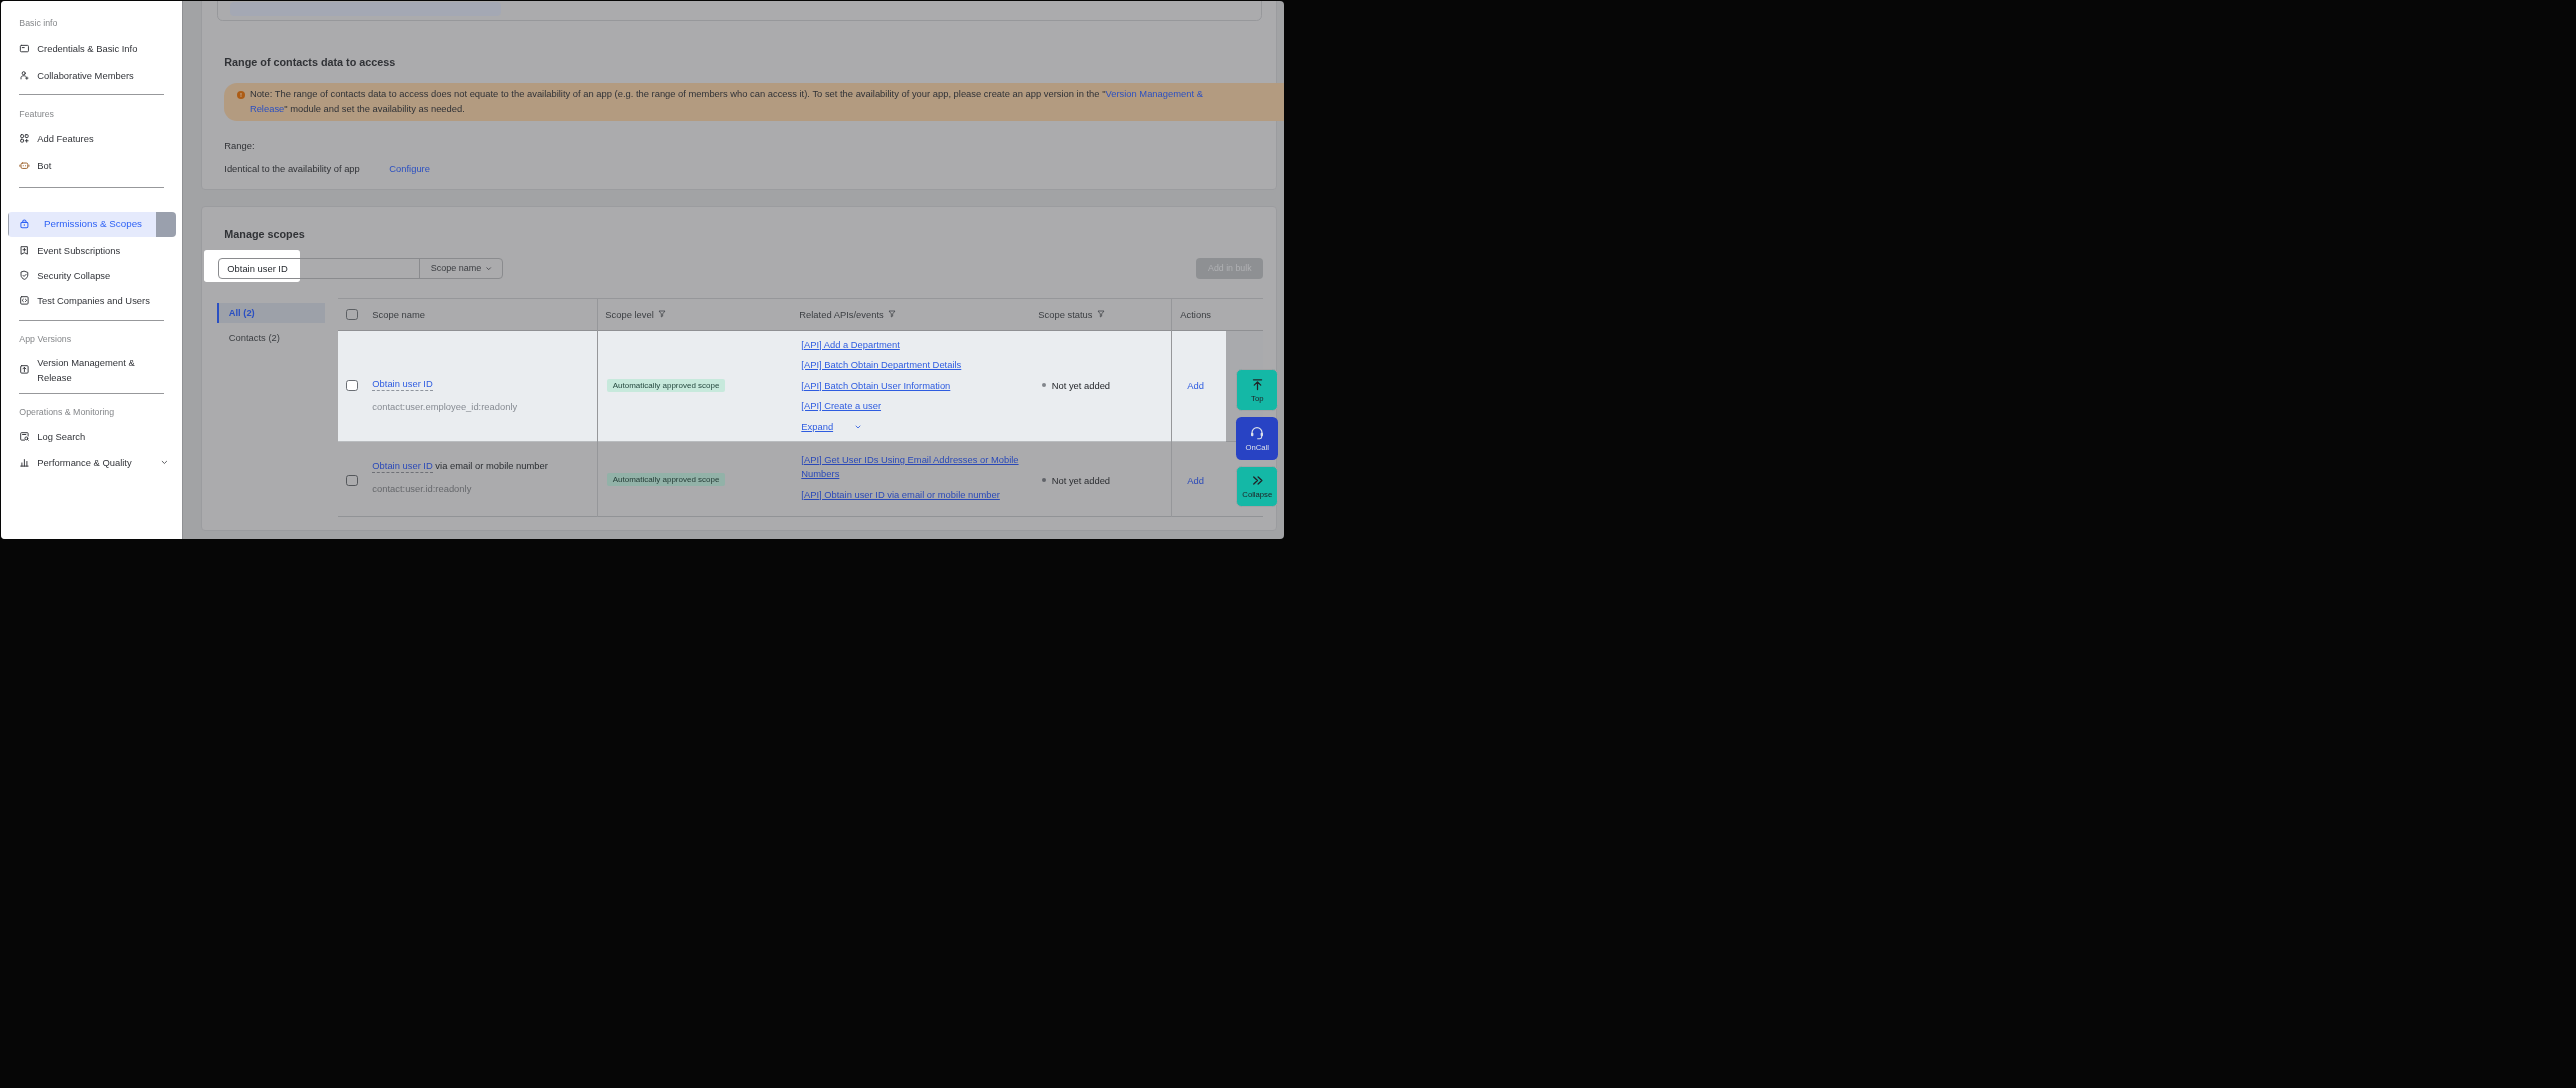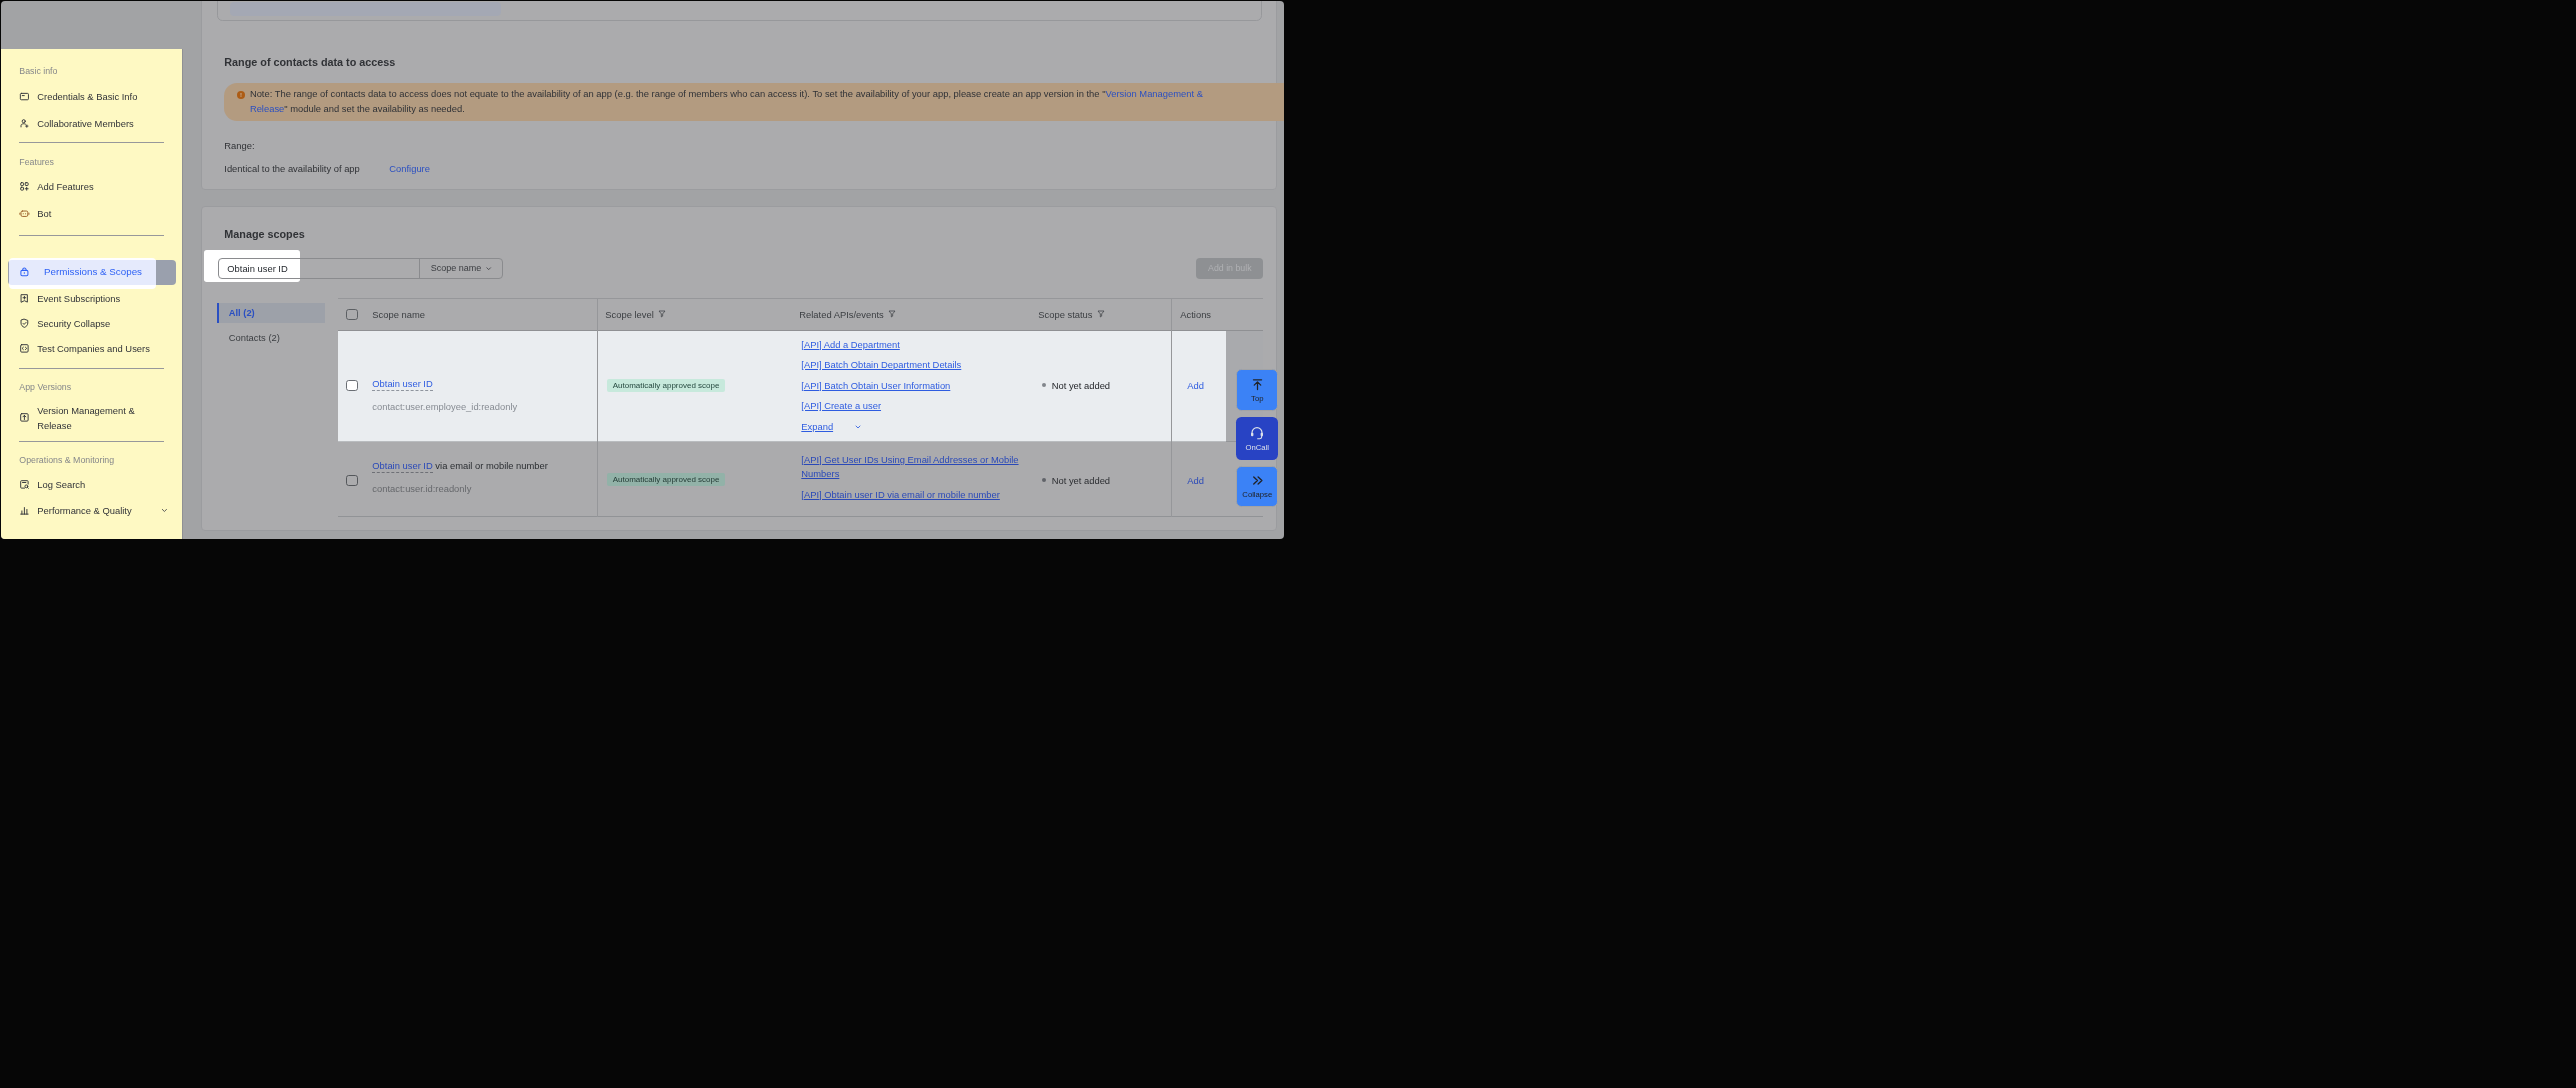--- a/index.html
+++ b/index.html
@@ -1,20 +1,20 @@
 <!DOCTYPE html>
 <html style="font-size:10.8px"><head>
 <meta charset="utf-8">
 <style>
   html,body{margin:0;padding:0;width:1288px;height:544px;background:#060606;font-family:"Liberation Sans",sans-serif;}
   *{box-sizing:border-box;}
   .screen{position:absolute;left:1.3px;top:0.7px;width:1283px;height:538px;border-radius:4px;overflow:hidden;background:#a2a3a5;}
   .abs{position:absolute;}
   
-  .sidebar{position:absolute;left:0;top:0;width:182px;height:100%;background:#fef9c3;border-right:0.7px solid #8f9093;margin-top:48px;}
+  .sidebar{position:absolute;left:0;top:0;width:182px;height:100%;background:#ffffff;border-right:0.7px solid #8f9093;}
   .side-label{position:absolute;left:18px;font-size:8.8px;color:#85878a;white-space:nowrap;}
   .side-item{position:absolute;left:0;width:182px;height:20px;display:flex;align-items:center;color:#313338;font-size:9.4px;cursor:pointer;}
   .side-item .ic{position:absolute;left:18px;width:10.8px;height:10.8px;display:flex;}
   .side-item .lbl{position:absolute;left:36px;white-space:nowrap;}
   .side-div{position:absolute;left:18px;right:18px;height:0.7px;background:#97989b;}
   .spot-side{position:absolute;left:7.4px;top:209px;width:147px;height:31px;background:#ffffff;border-radius:4px;overflow:hidden;z-index:3;}
   .sel-item-dim{position:absolute;left:6.7px;top:211px;width:168px;height:25.6px;background:#9aa0ad;border-radius:4px;z-index:2;}
   .sel-item-bright{position:absolute;left:-0.7px;top:2px;width:168px;height:25.6px;background:#e5eafc;border-radius:4px;color:#2f62f5;}
   .sel-item-bright .ic{position:absolute;left:10.8px;top:7.4px;width:10.8px;height:10.8px;}
   .sel-item-bright .lbl{position:absolute;left:28px;top:6.7px;font-size:9.8px;font-weight:500;white-space:nowrap;padding-left:8px;}
@@ -52,21 +52,21 @@
   .scope-link{font-size:9.4px;border-bottom:0.7px dashed #8f959e;padding-bottom:1.3px;cursor:pointer;white-space:nowrap;}
   .code{font-size:9.4px;white-space:nowrap;}
   .badge{position:absolute;height:13.5px;line-height:13.5px;padding:0 5.4px;border-radius:2px;font-size:8px;white-space:nowrap;}
   .apis{position:absolute;display:flex;flex-direction:column;gap:6px;font-size:9.4px;line-height:14.5px;}
   .apis > div{cursor:pointer;text-decoration:underline;}
   .status{position:absolute;display:flex;align-items:center;gap:5.4px;font-size:9.4px;}
   .dot{width:4px;height:4px;border-radius:50%;}
   .add{position:absolute;font-size:9.4px;cursor:pointer;}
   
   .float-btn{position:absolute;left:1235px;width:42px;border-radius:5.4px;display:flex;flex-direction:column;align-items:center;justify-content:center;gap:2px;cursor:pointer;z-index:6;}
-  .fb-gray{background:#3b82f6;border:0.7px solid #a2a3a5;color:#212327;}
+  .fb-gray{background:#14b8a6;border:0.7px solid #a2a3a5;color:#212327;}
   .fb-blue{color:#dde1ea;}
   .float-btn .flabel{font-size:7.7px;}
   svg{display:block;}
 </style>
 </head>
 <body>
 
 <div class="screen">
 
   <nav class="sidebar">

